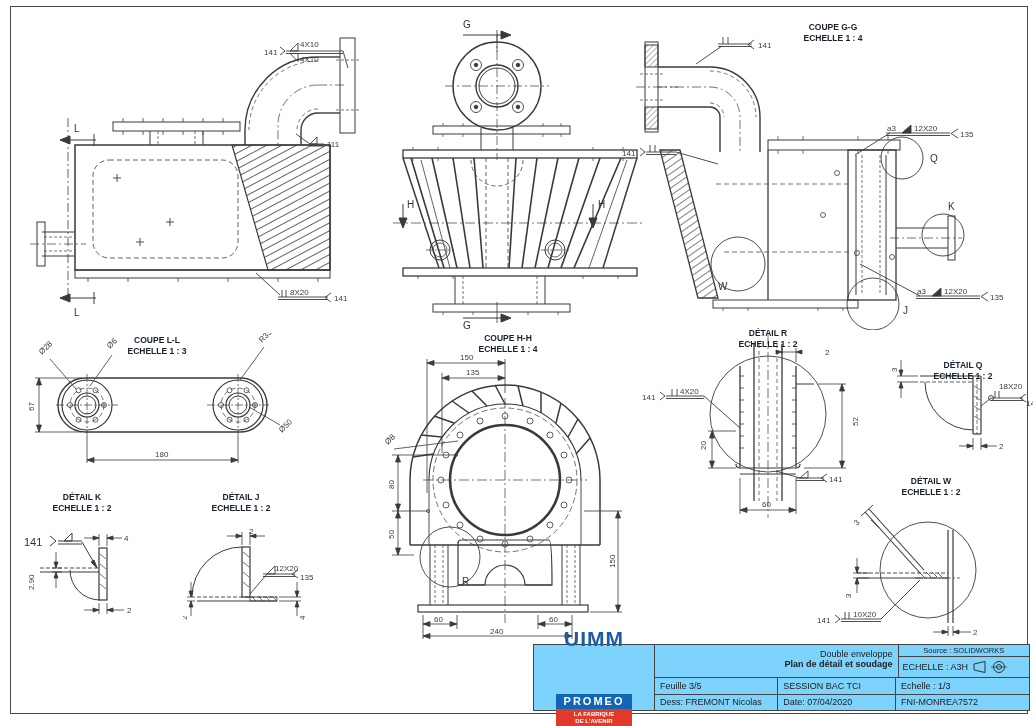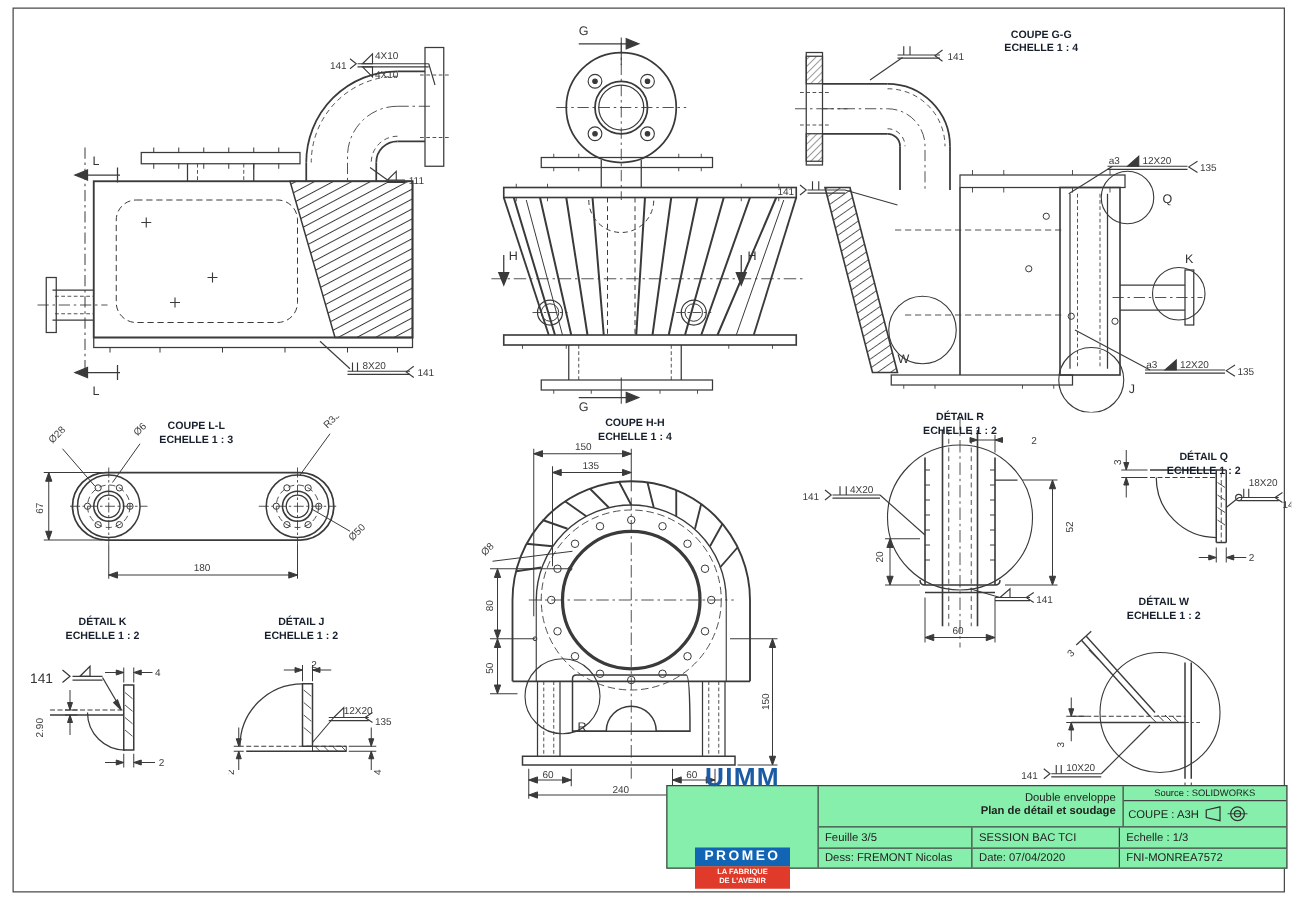--- a/index.html
+++ b/index.html
@@ -6,22 +6,22 @@
   #sheet{position:relative;width:1036px;height:726px;background:#fff;overflow:hidden;
          font-family:"Liberation Sans",sans-serif;color:#222;}
   #frame{position:absolute;left:10px;top:6px;width:1016px;height:706px;border:1.2px solid #4a4a4a;}
   .view{position:absolute;}
   .vtitle{position:absolute;text-align:center;font-size:8.5px;font-weight:bold;color:#17202c;
           line-height:10.5px;white-space:nowrap;}
   svg text{font-family:"Liberation Sans",sans-serif;fill:#3c3c3c;font-size:8px;}
   svg .big{font-size:11px;fill:#333;}
   svg .med{font-size:10px;fill:#333;}
   
-  #tblock{position:absolute;left:533px;top:628px;width:495px;height:65px;border:1.2px solid #444;
-          display:flex;background:#86efac;}
+  #tblock{position:absolute;left:533px;top:644px;width:495px;height:65px;border:1.2px solid #444;
+          display:flex;background:#7dd3fc;}
   #tb-logo{width:120px;border-right:1.2px solid #444;display:flex;flex-direction:column;
            align-items:center;justify-content:center;padding:2px 0;}
   .uimm{font-size:21px;font-weight:bold;letter-spacing:1px;line-height:22px;}
   .promeo{width:76px;text-align:center;font-size:11px;font-weight:bold;letter-spacing:2px;
           padding:1px 0;line-height:13px;}
   .fabrique{width:76px;text-align:center;font-size:6px;font-weight:bold;color:#fff;
             line-height:7px;padding:2px 0;}
   #tb-main{flex:1;display:flex;flex-direction:column;}
   .tb-row{display:flex;border-top:1.2px solid #444;flex:1;}
   .tb-row:first-child{border-top:none;flex:1.55;}
@@ -789,21 +789,21 @@
     </div>
     <div id="tb-main">
       <div class="tb-row">
         <div class="tb-cell tb-title-cell">
           <div>Double enveloppe</div>
           <div style="font-weight:bold;">Plan de détail et soudage</div>
         </div>
         <div class="tb-cell tb-right-cell">
           <div class="tb-source">Source : SOLIDWORKS</div>
           <div class="tb-format">
-            <span>COUPE : A3H</span>
+            <span>ECHELLE : A3H</span>
             <svg width="38" height="14" viewBox="0 0 38 14">
               <g stroke="#333" fill="none" stroke-width="1">
                 <path d="M2,4 L13,1.5 V12.5 L2,10 Z"></path>
                 <circle cx="27" cy="7" r="5.5"></circle>
                   <circle cx="27" cy="7" r="2.5"></circle>
                 <line x1="19" y1="7" x2="35" y2="7" stroke-width="0.7"></line>
               </g>
             </svg>
           </div>
         </div>

